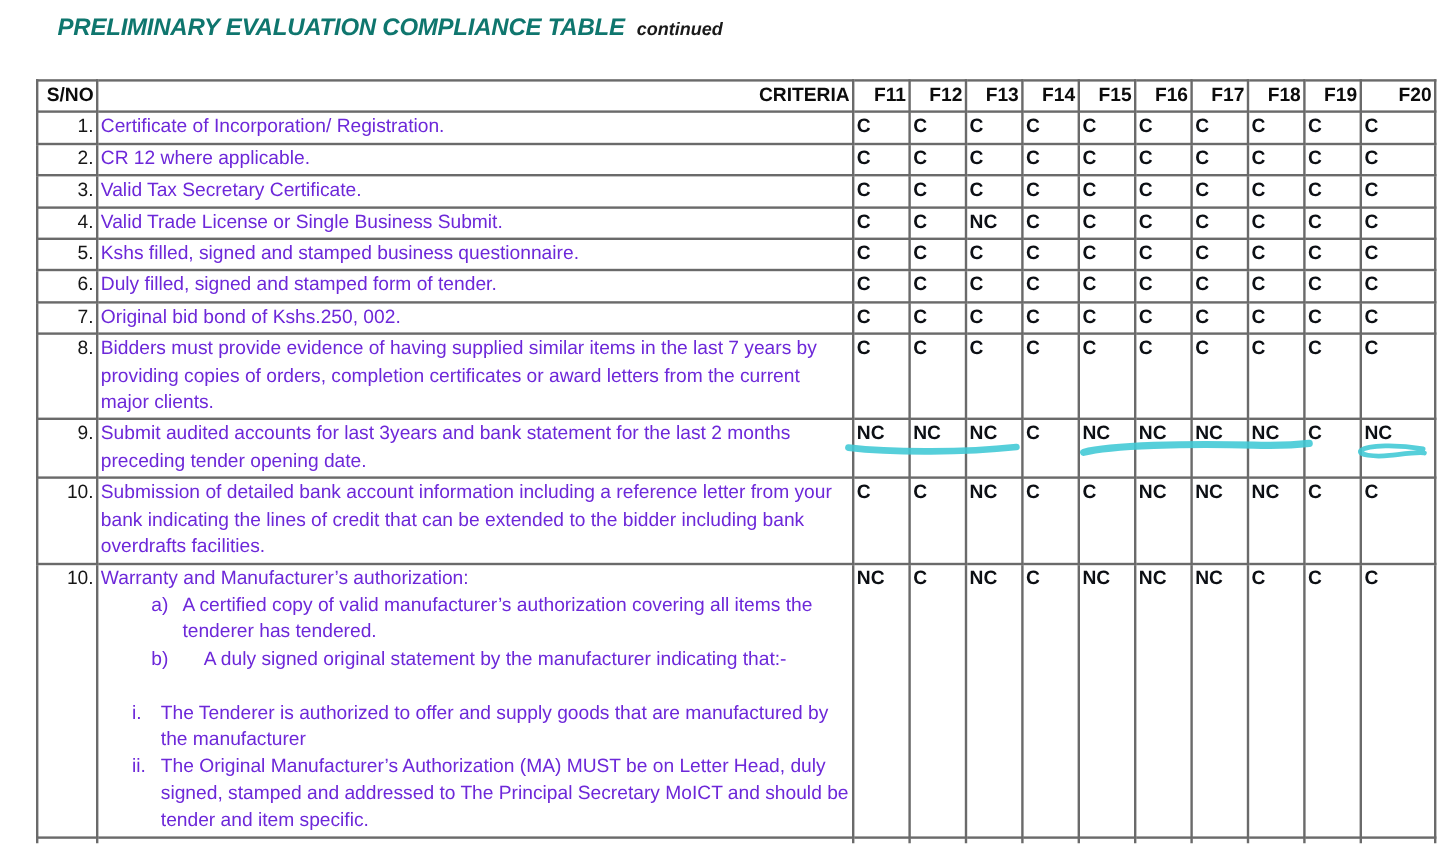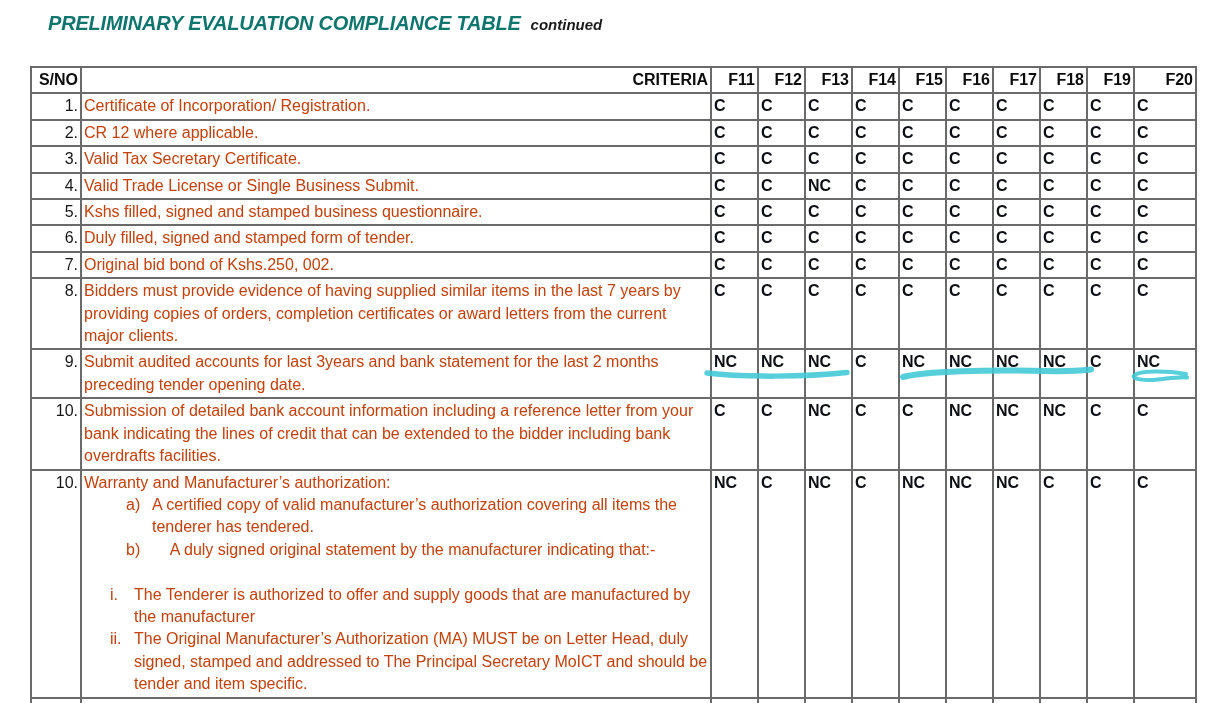--- a/index.html
+++ b/index.html
@@ -55,21 +55,21 @@
   th.h-form{padding-left:7px;}
   th.h-criteria{padding-left:8px;margin-left:20px;}
   td.c-sno{
     text-align:right;
     padding-right:5px;
     color:#161616;
   }
   td.c-criteria{
     padding-left:8px;
     padding-right:4px;
-    color:#c2410c;
+    color:#6d28d9;
   }
   td.c-val{
     font-weight:bold;
     padding-left:7px;
     color:#0c0f14;
   }
   
   .cl{display:flex;align-items:flex-start;}
   .cl .mk{flex:0 0 auto;}
   .cl .tx{flex:1 1 auto;}

